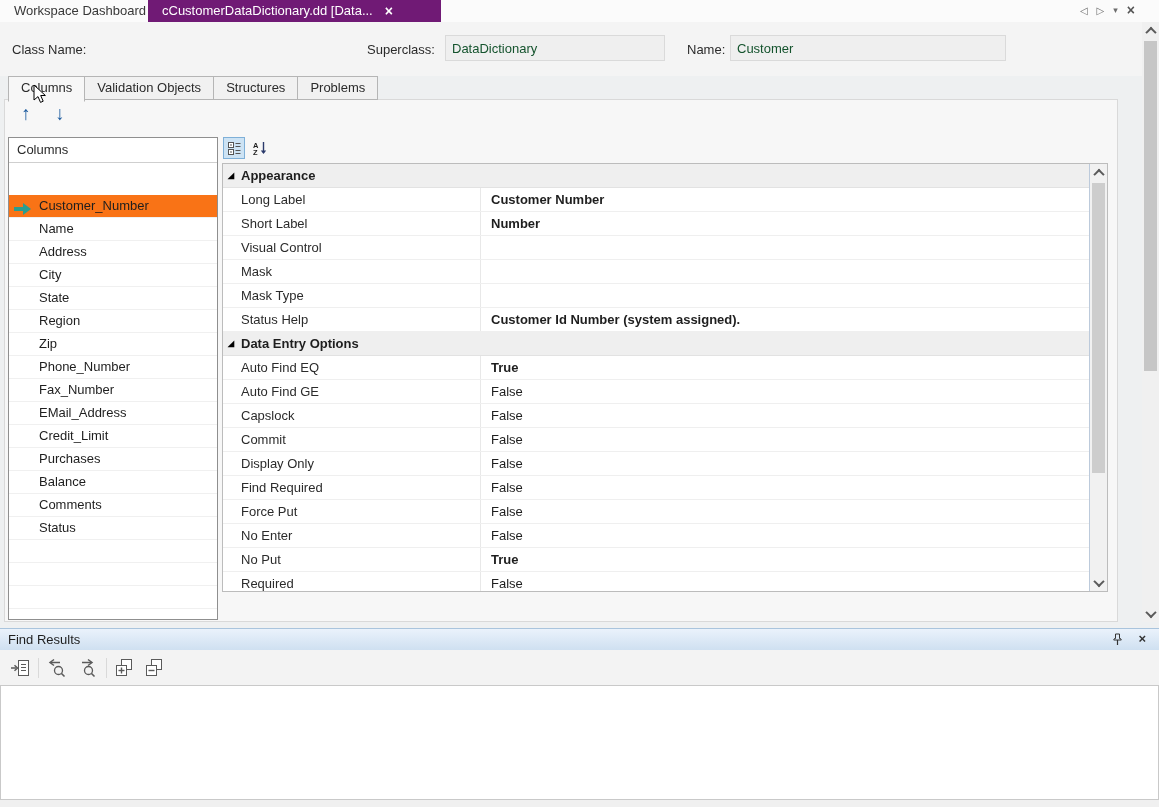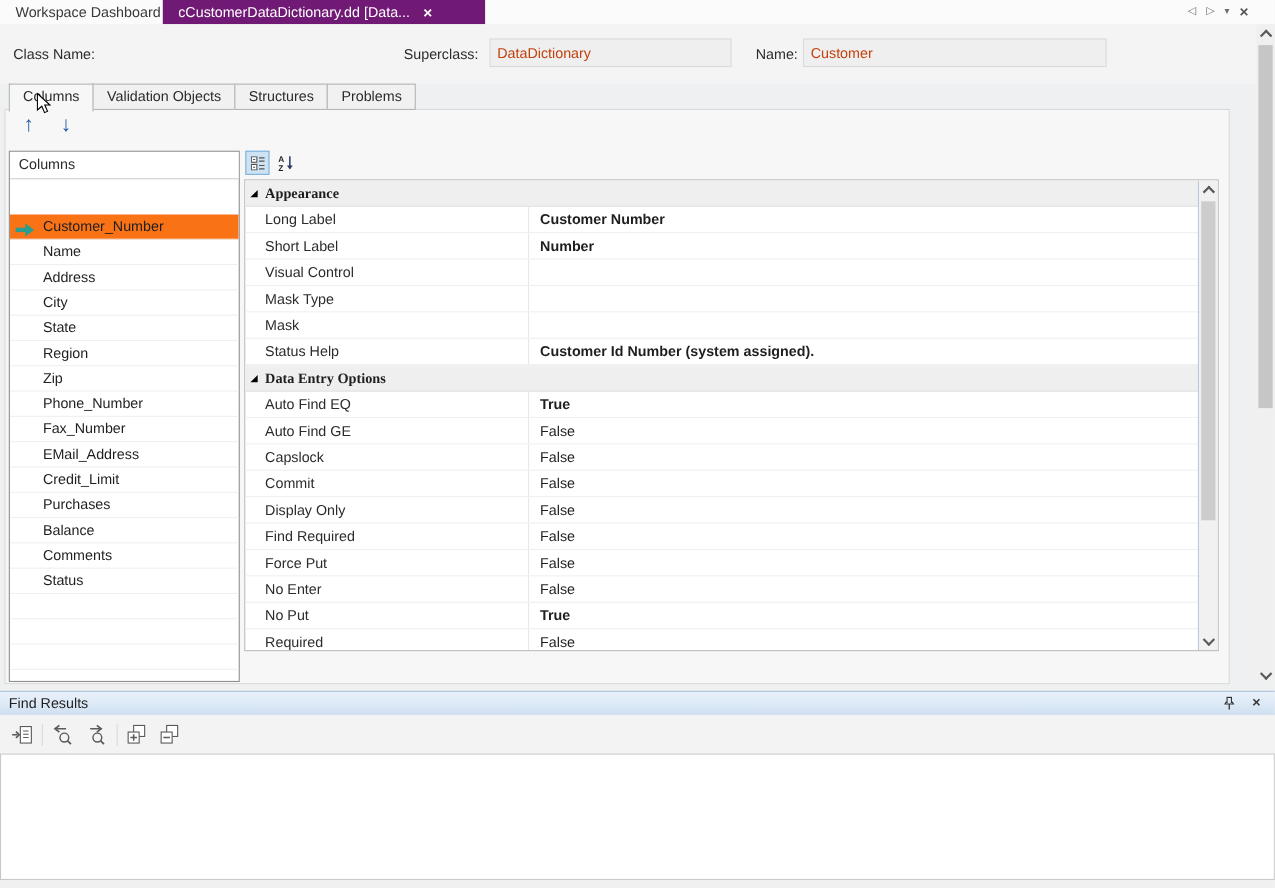--- a/index.html
+++ b/index.html
@@ -15,21 +15,21 @@
   .tab-close{font-size:14px;font-weight:bold;line-height:22px;}
   .winctrls{position:absolute;right:24px;top:0;height:20px;display:flex;align-items:center;gap:9px;color:#6d6d6d;}
   .winctrls .tri{font-size:10px;} .winctrls .drop{font-size:9px;} .winctrls .x{font-size:14px;font-weight:bold;color:#555;}
 
   
   .formrow{position:absolute;left:0;top:22px;width:1142px;height:54px;background:#f4f4f4;}
   .flabel{position:absolute;top:20px;color:#2b2b2b;}
   .lbl-class{left:12px;} .lbl-super{left:367px;} .lbl-table{left:687px;}
   .field{position:absolute;top:13px;height:26px;line-height:26px;padding:0 6px;box-sizing:border-box;}
   .f-class{left:88px;width:246px;background:#fff;border:1px solid #6e6e6e;font:13px "Liberation Sans",sans-serif;color:#1e1e1e;}
-  .f-ro{background:#efefef;border:1px solid #dadada;color:#c2410c;}
+  .f-ro{background:#efefef;border:1px solid #dadada;color:#14532d;}
   .f-super{left:445px;width:220px;} .f-table{left:730px;width:276px;}
 
   
   .subtabs{position:absolute;left:8px;top:76px;height:24px;display:flex;z-index:3;}
   .subtab{height:22px;line-height:22px;padding:0 12px;border:1px solid #b5b5b5;background:#f1f1f1;
           margin-right:-1px;color:#2b2b2b;cursor:default;}
   .subtab.active{background:#f7f7f7;height:24px;border-bottom:1px solid #f7f7f7;z-index:4;}
 
   
   .panel{position:absolute;left:4px;top:99px;width:1114px;height:523px;background:#f7f7f7;border:1px solid #d9d9d9;box-sizing:border-box;}
@@ -49,21 +49,21 @@
   .gtbtn{position:absolute;top:137px;width:22px;height:22px;box-sizing:border-box;display:flex;align-items:center;justify-content:center;}
   .gt-cat{left:223px;background:#cde3f4;border:1px solid #7fb0d8;}
   .gt-az{left:249px;}
 
   
   .pgrid{position:absolute;left:222px;top:163px;width:886px;height:429px;background:#fff;
          border:1px solid #bcbcbc;box-sizing:border-box;overflow:hidden;}
   .pg-rows{position:absolute;left:0;top:0;width:867px;}
   .pg-cat{height:24px;display:flex;align-items:center;background:#efefef;border-bottom:1px solid #e2e2e2;font-weight:bold;box-sizing:border-box;}
   .pg-tri{width:12px;margin-left:5px;font-size:8px;color:#000;}
-  .pg-cat-label{margin-left:1px;font-family:Liberation Serif, serif;}
+  .pg-cat-label{margin-left:1px;}
   .pg-row{height:24px;display:flex;border-bottom:1px solid #efefef;box-sizing:border-box;}
   .pg-label{width:258px;padding-left:18px;line-height:23px;border-right:1px solid #e8e8e8;box-sizing:border-box;color:#2b2b2b;
             overflow:hidden;white-space:nowrap;}
   .pg-value{flex:1;padding-left:10px;line-height:23px;overflow:hidden;white-space:nowrap;}
   .bold{font-weight:bold;}
 
   
   .vsb{position:absolute;top:0;bottom:0;width:17px;background:#f1f1f1;}
   .pg-sb{right:0;border-left:1px solid #bccadb;}
   .sb-btn{position:absolute;left:0;width:17px;height:17px;display:flex;align-items:center;justify-content:center;}
@@ -189,25 +189,25 @@
         </div>
         <div class="pg-row">
           <div class="pg-label">Short Label</div>
           <div class="pg-value bold">Number</div>
         </div>
         <div class="pg-row">
           <div class="pg-label">Visual Control</div>
           <div class="pg-value"></div>
         </div>
         <div class="pg-row">
+          <div class="pg-label">Mask</div>
+          <div class="pg-value"></div>
+        </div>
+        <div class="pg-row">
           <div class="pg-label">Mask Type</div>
-          <div class="pg-value"></div>
-        </div>
-        <div class="pg-row">
-          <div class="pg-label">Mask</div>
           <div class="pg-value"></div>
         </div>
         <div class="pg-row">
           <div class="pg-label">Status Help</div>
           <div class="pg-value bold">Customer Id Number (system assigned).</div>
         </div>
         <div class="pg-cat">
           <span class="pg-tri">◢</span>
           <span class="pg-cat-label">Data Entry Options</span>
         </div>

